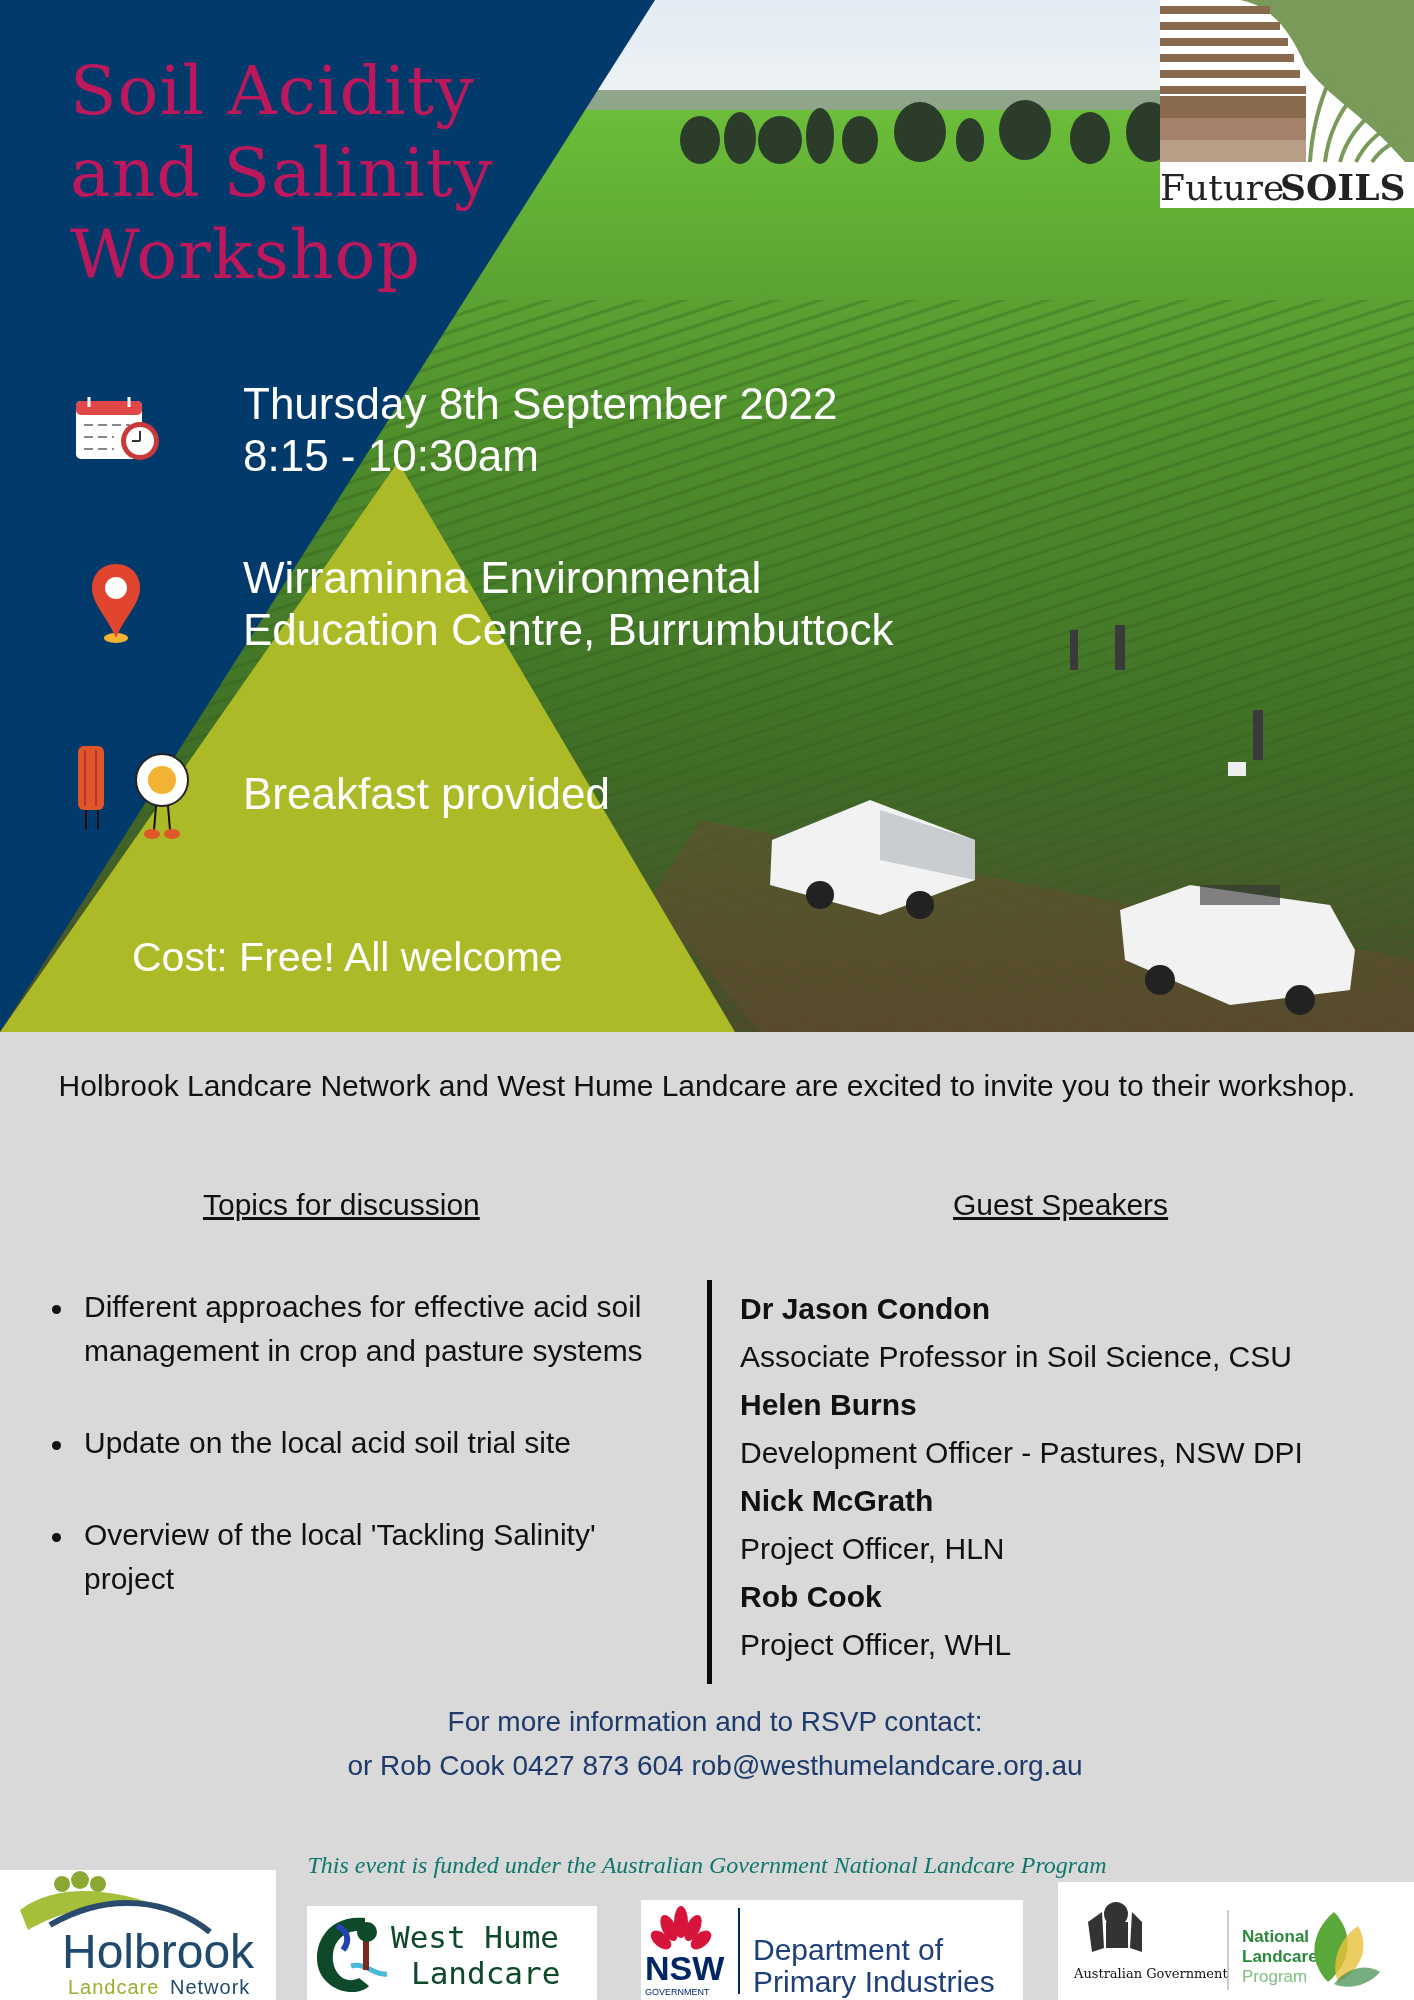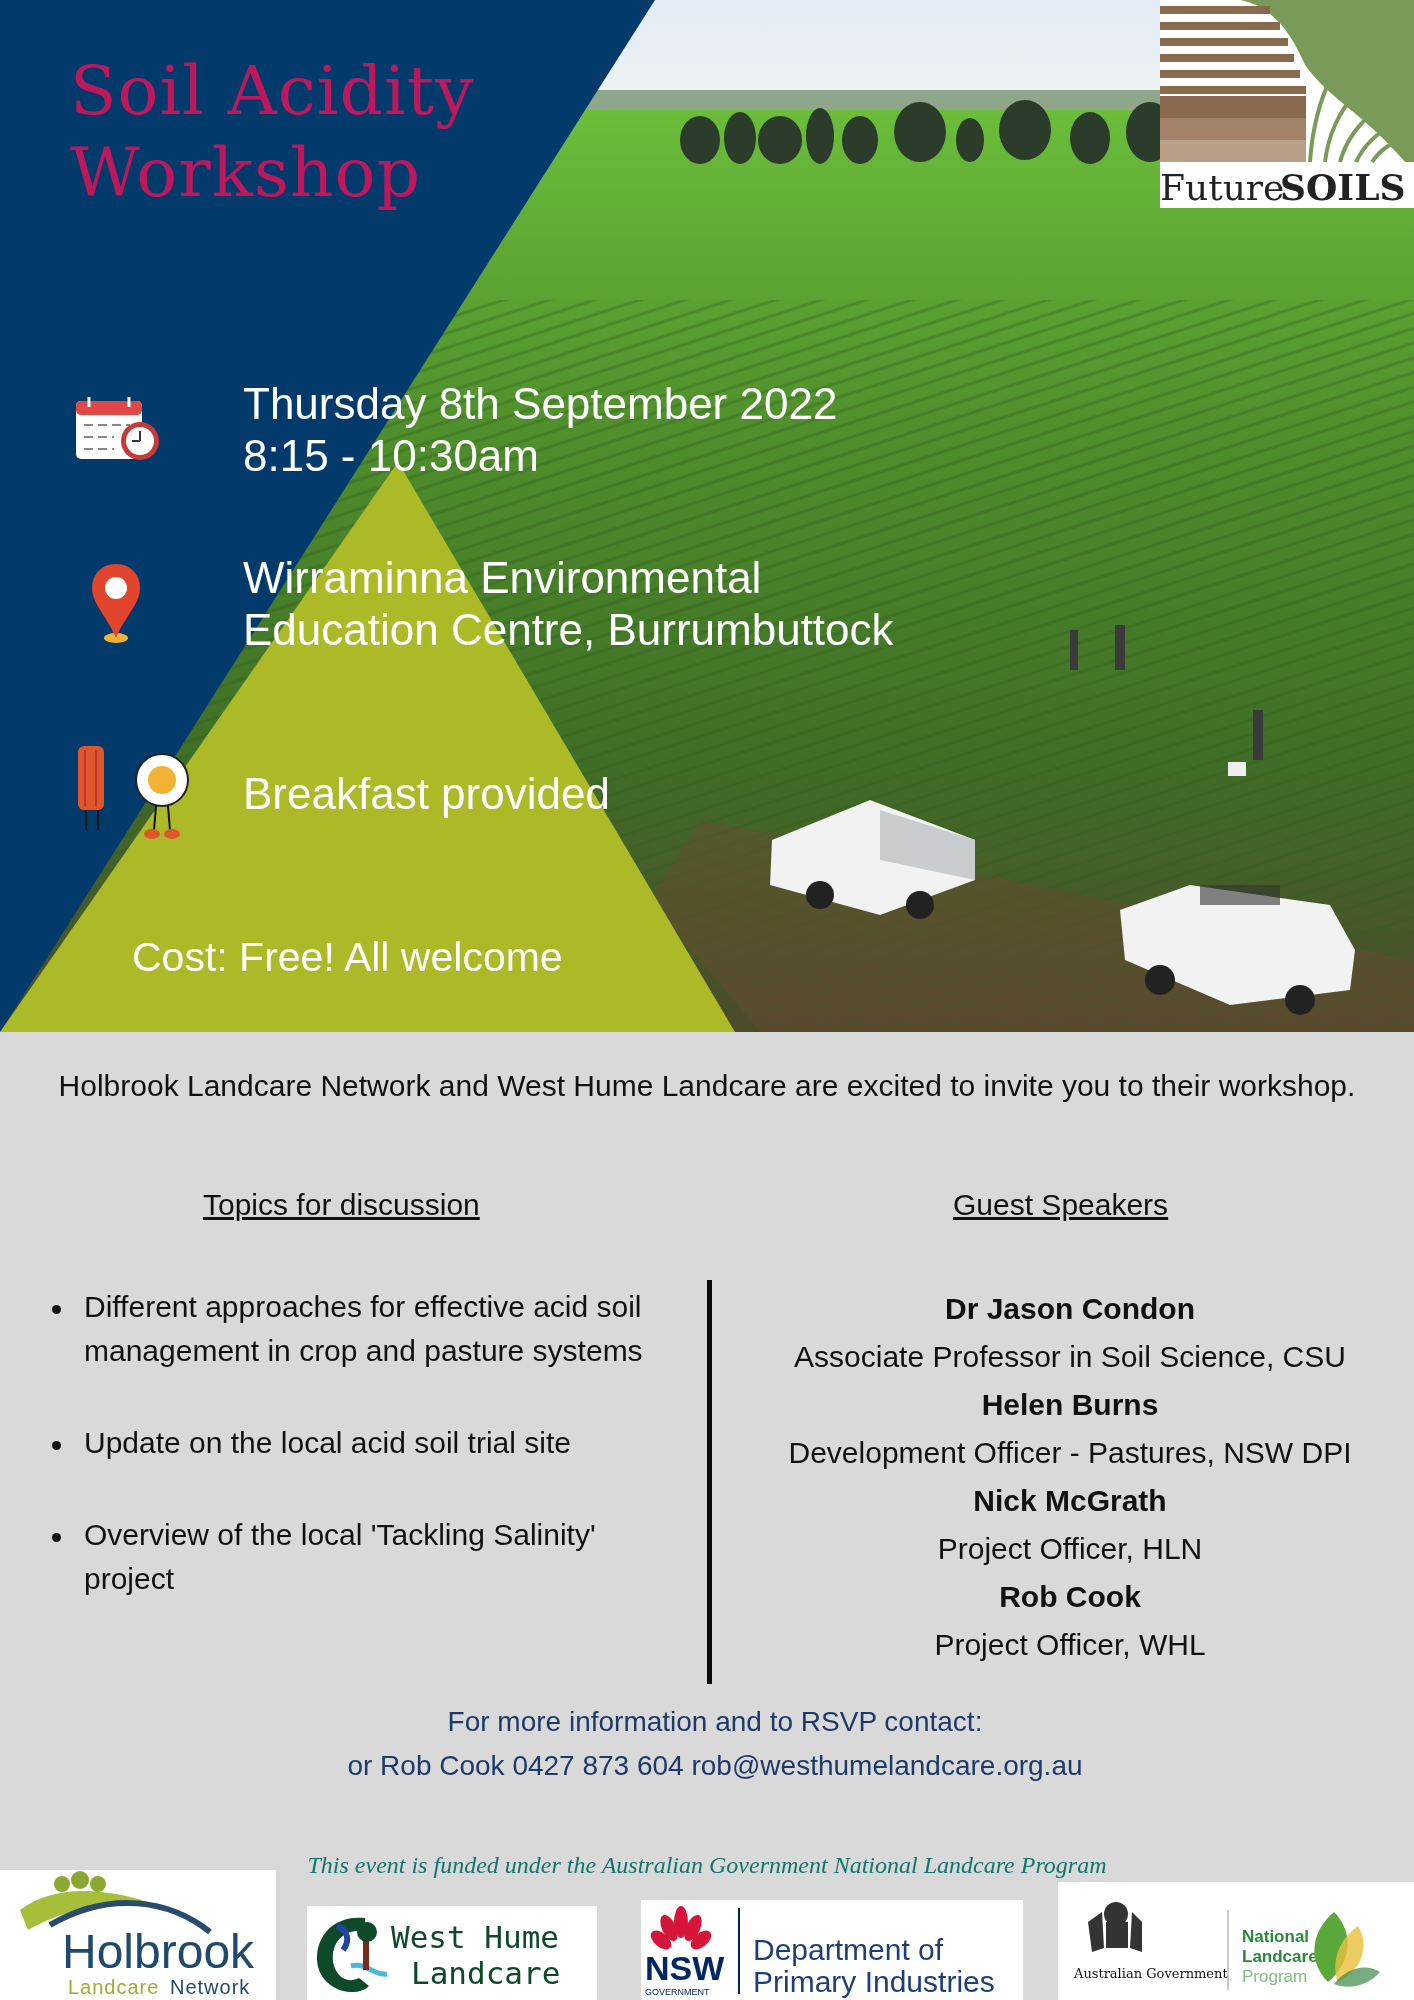--- a/index.html
+++ b/index.html
@@ -26,21 +26,21 @@
   
   .intro { position: absolute; left: 40px; top: 1062px; width: 1334px; text-align: center;
            font-family: "Liberation Sans", sans-serif; font-size: 30px; line-height: 48px; color: #111; }
   .col-head { position: absolute; top: 1188px; font-family: "Liberation Sans", sans-serif; font-size: 30px;
               text-decoration: underline; color: #111; white-space: nowrap; }
   .topics { position: absolute; left: 46px; top: 1285px; width: 640px; list-style: none;
             font-family: "Liberation Sans", sans-serif; font-size: 30px; line-height: 44px; color: #111; }
   .topics li { position: relative; padding-left: 38px; margin-bottom: 48px; }
   .topics li::before { content: ""; position: absolute; left: 6px; top: 20px; width: 9px; height: 9px; border-radius: 50%; background: #111; }
   .divider { position: absolute; left: 707px; top: 1280px; width: 5px; height: 404px; background: #0b0b0b; }
-  .speakers { position: absolute; left: 740px; top: 1285px; width: 660px; text-align: center;
+  .speakers { position: absolute; left: 740px; top: 1285px; width: 660px; 
               font-family: "Liberation Sans", sans-serif; font-size: 30px; line-height: 48px; color: #111; }
   .speakers .name { font-weight: bold; }
 
   .contact { position: absolute; left: 0; top: 1700px; width: 1414px; text-align: center;
              font-family: "Liberation Sans", sans-serif; font-size: 28px; line-height: 44px; color: #1d3a6b; padding-left: 16px; }
   .funded { position: absolute; left: 0; top: 1852px; width: 1414px; text-align: center;
             font-family: Liberation Serif, serif; font-style: italic; font-size: 24px; color: #0f766e; }
 
   .logo { position: absolute; background: #ffffff; overflow: hidden; }
 </style>
@@ -105,20 +105,21 @@
         <circle cx="1300" cy="1000" r="15" fill="#222"></circle>
     </g>
 
     <polygon points="0,0 655,0 0,1032" fill="#023a6c"></polygon>
 
     <polygon points="398,462 735,1032 0,1032 0,1032" fill="#acba27"></polygon>
   </svg>
 
   <div class="title">
     <div>Soil Acidity</div>
+    <div>and Salinity</div>
     <div>Workshop</div>
   </div>
 
   <svg class="info-icon" style="left:74px;top:395px" width="90" height="70" viewBox="0 0 90 70">
     <rect x="2" y="6" width="66" height="58" rx="5" fill="#ffffff"></rect>
     <rect x="2" y="6" width="66" height="14" rx="5" fill="#e04848"></rect>
     <line x1="15" y1="2" x2="15" y2="12" stroke="#fff" stroke-width="3"></line>
     <line x1="55" y1="2" x2="55" y2="12" stroke="#fff" stroke-width="3"></line>
     <g stroke="#888" stroke-width="2">
         <line x1="10" y1="30" x2="56" y2="30" stroke-dasharray="9 5"></line>

